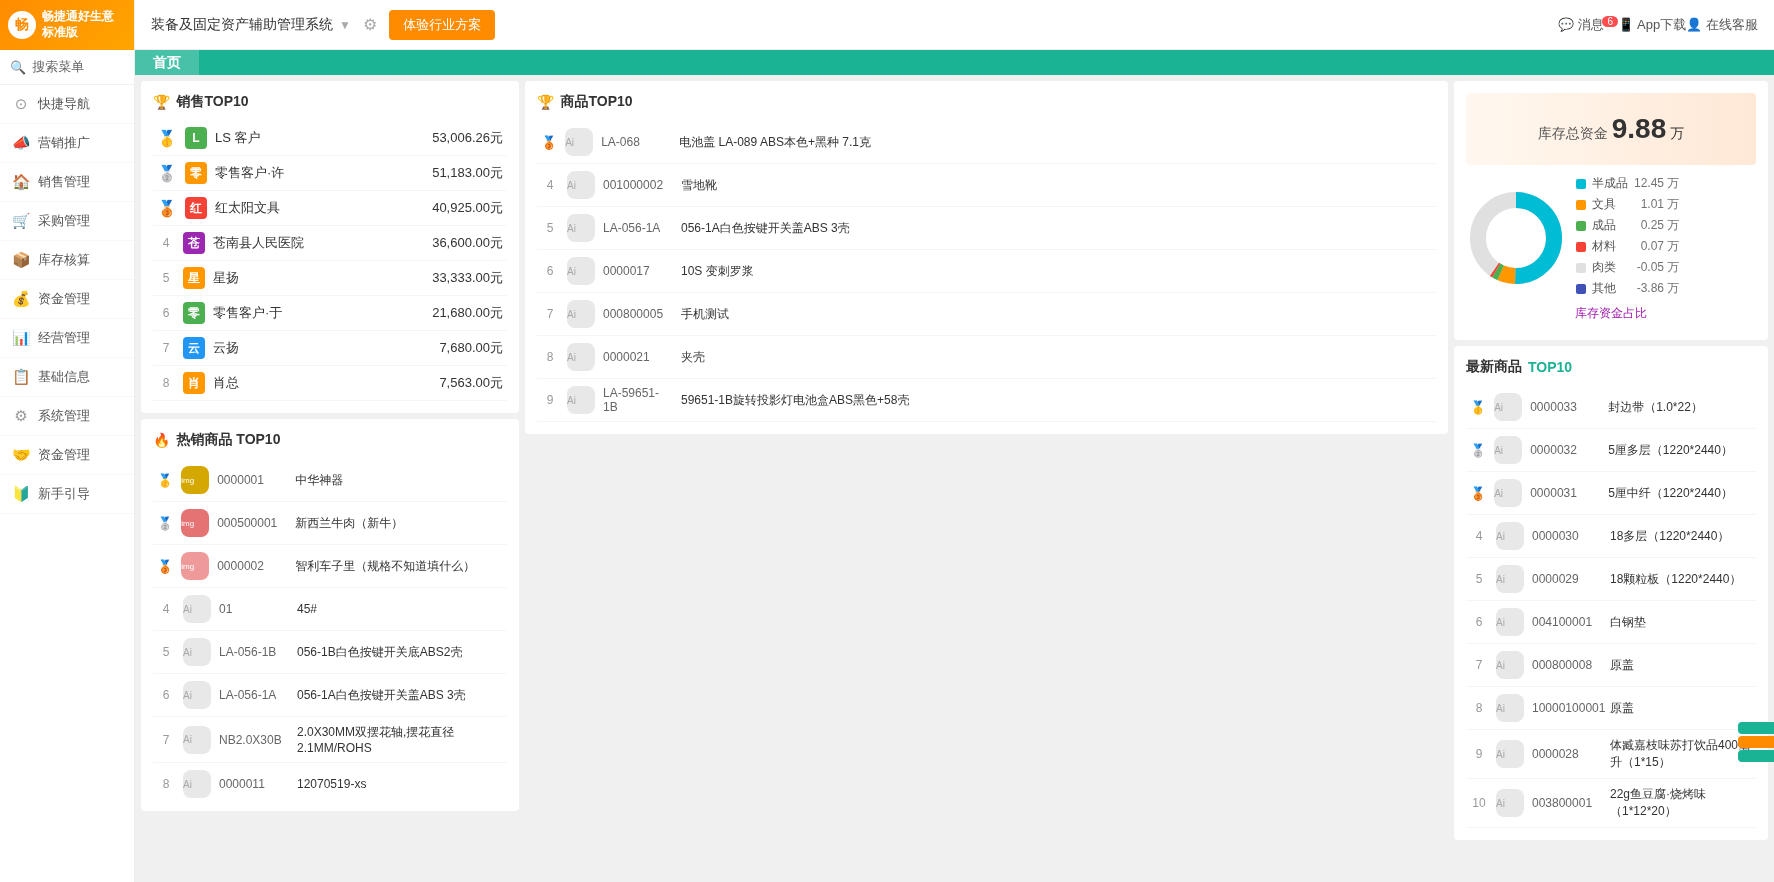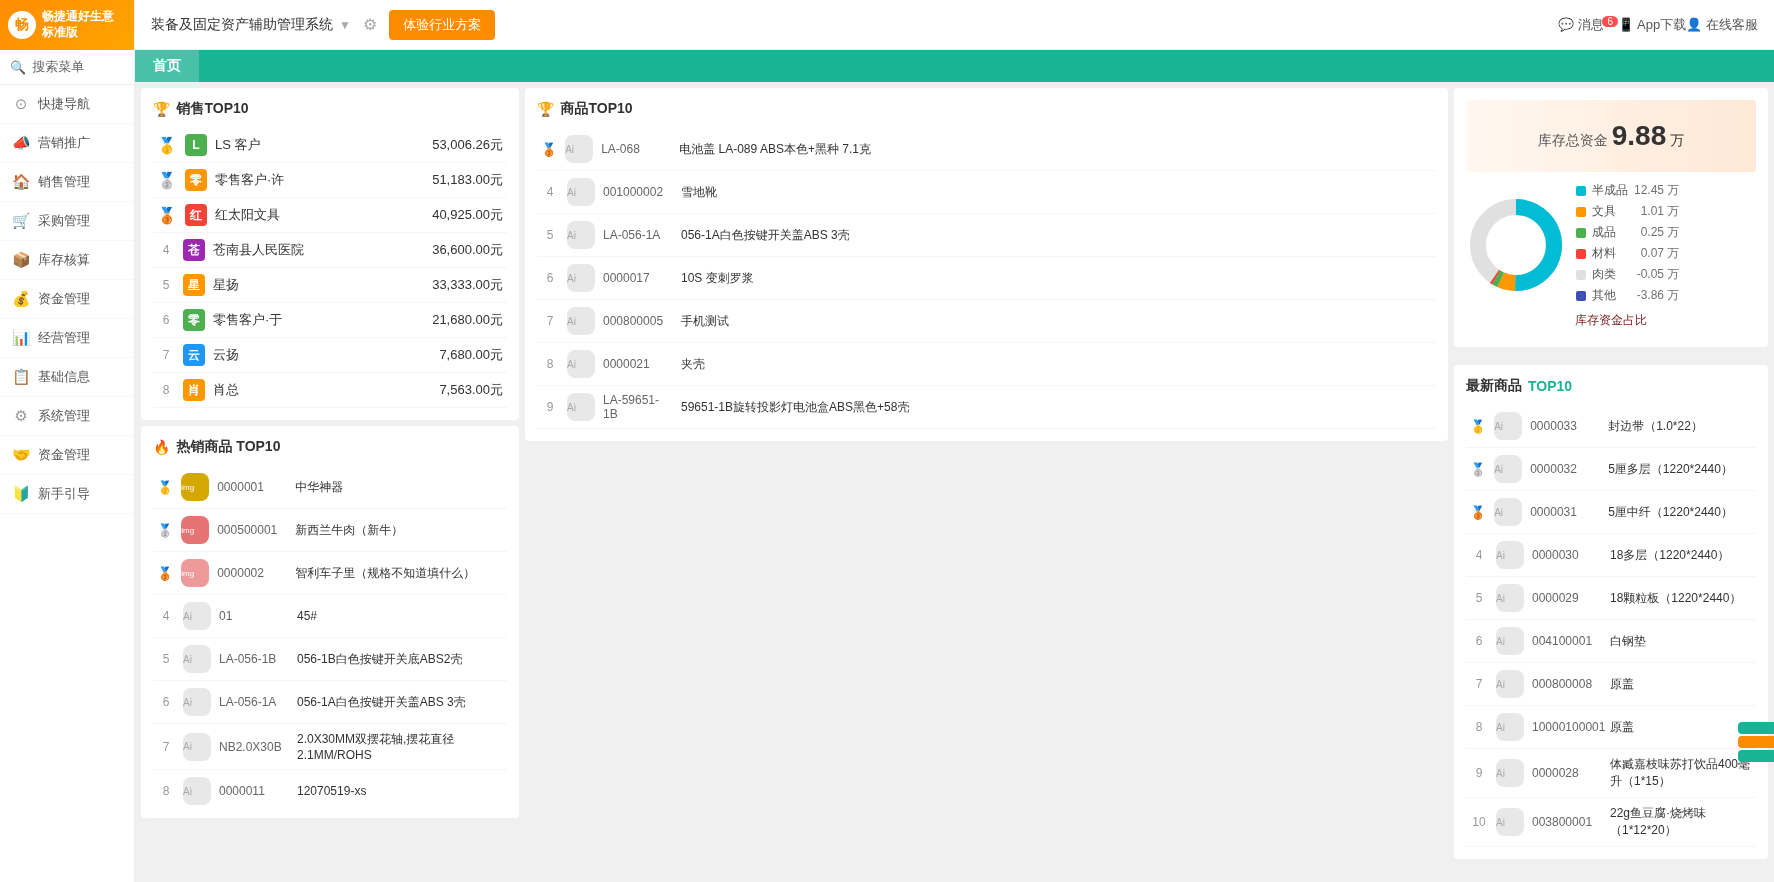--- a/index.html
+++ b/index.html
@@ -105,21 +105,21 @@
       padding: 0 5px;
       vertical-align: top;
       margin-left: -5px;
     }
 
     
     .nav-tabs {
       background: #1ab394;
       display: flex;
       align-items: center;
-      height: 32px;
+      height: 25px;
     }
     .nav-tab {
       padding: 0 18px;
       color: #fff;
       font-size: 14px;
       cursor: pointer;
       height: 100%;
       display: flex; align-items: center;
     }
     .nav-tab.active {
@@ -155,21 +155,21 @@
       padding: 6px 6px 6px 0;
       overflow-y: auto;
     }
 
     
     .right-panel {
       width: 320px;
       flex-shrink: 0;
       display: flex;
       flex-direction: column;
-      gap: 18px;
+      gap: 6px;
       padding: 6px 6px 6px 0;
       overflow-y: auto;
     }
 
     .card {
       background: #fff;
       border-radius: 4px;
       padding: 12px;
     }
 
@@ -660,21 +660,21 @@
               <span class="legend-label">肉类</span>
               <span class="legend-value">-0.05 万</span>
             </div>
             <div class="legend-item">
               <div class="legend-dot" style="background:#3f51b5;"></div>
               <span class="legend-label">其他</span>
               <span class="legend-value">-3.86 万</span>
             </div>
           </div>
         </div>
-        <div style="text-align:center; font-size:12px; color:#7f1d1d; margin-top:-6px; padding-bottom:6px;">库存资金占比</div>
+        <div style="text-align:center; font-size:12px; color:#a21caf; margin-top:-6px; padding-bottom:6px;">库存资金占比</div>
       </div>
 
       <div class="card">
         <div class="card-title">
           <span>最新商品</span>
           <span class="highlight">TOP10</span>
         </div>
         <div>
           <div class="product-row">
             <span>🥇</span>

